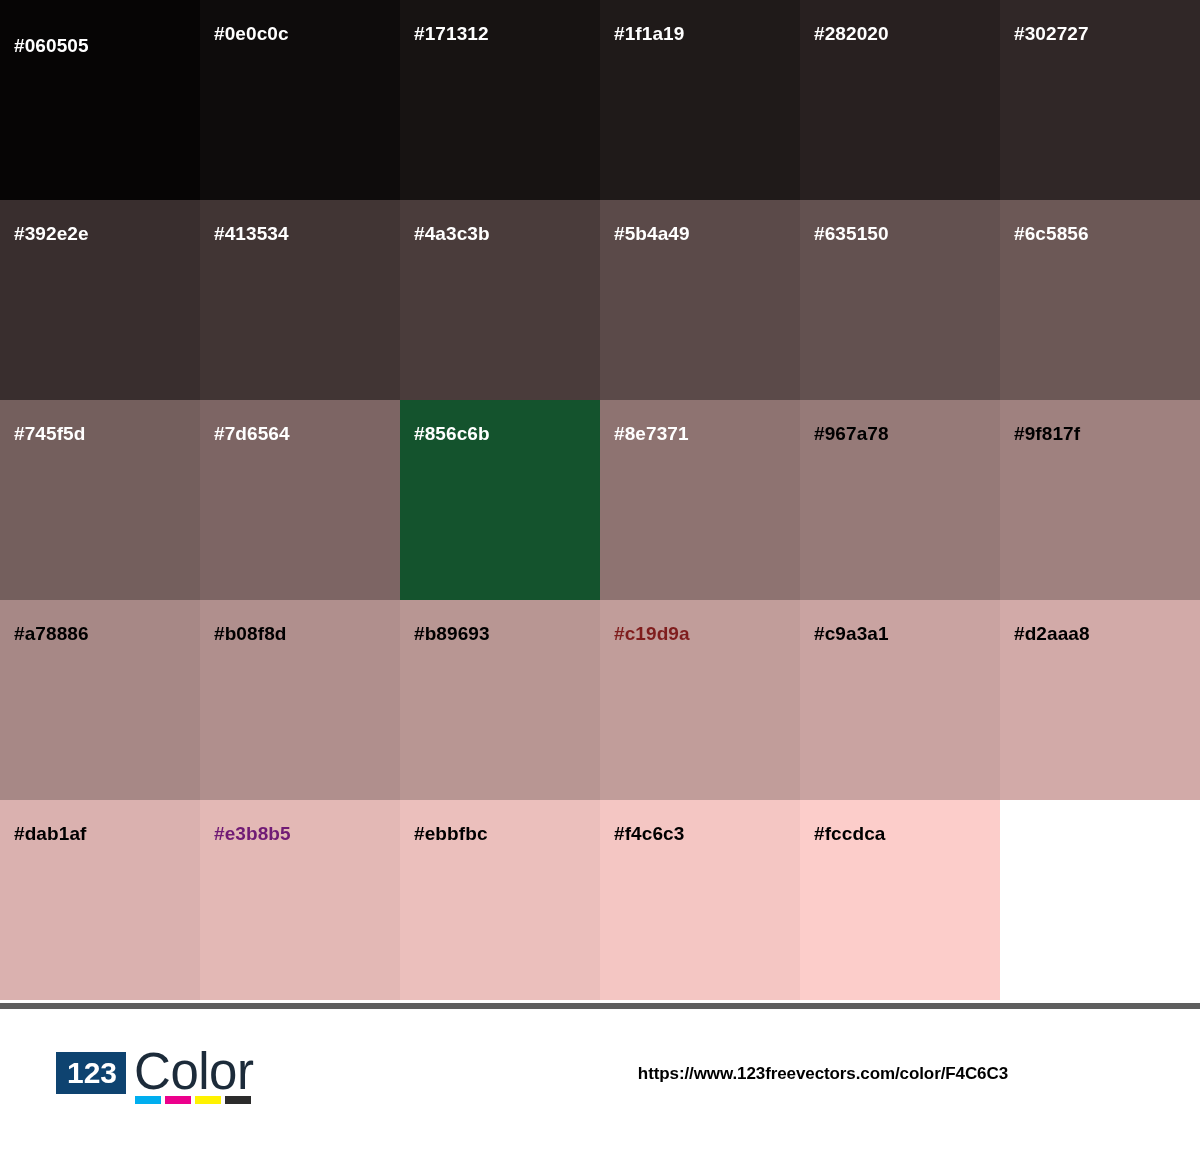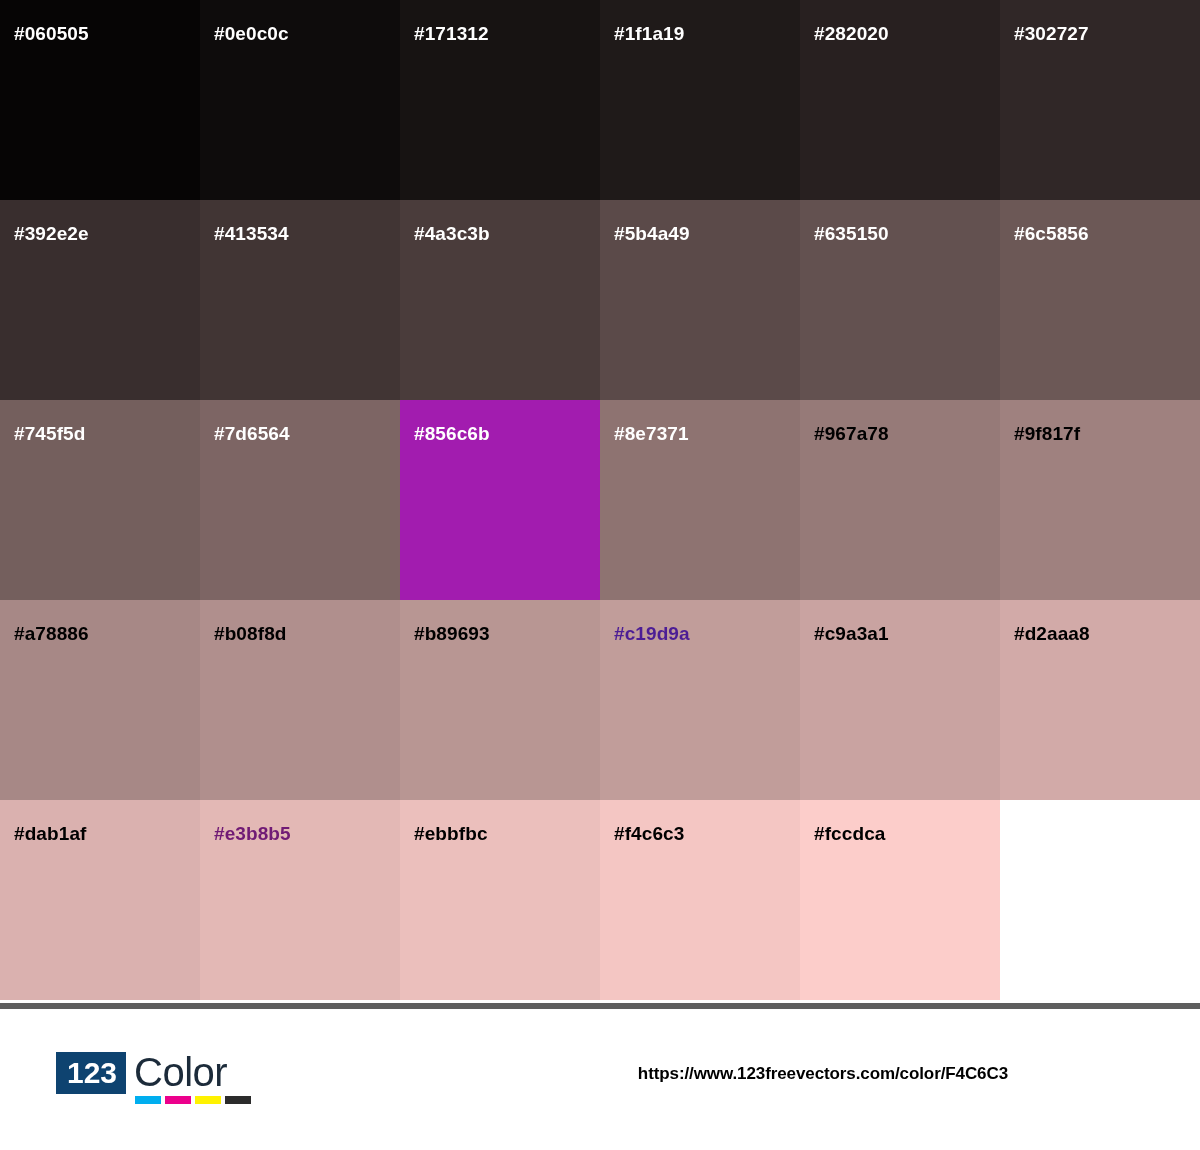--- a/index.html
+++ b/index.html
@@ -126,21 +126,21 @@
     margin-left: 8px;
     width: 112px;
     height: 58px;
   }
 
   .logo-color-text {
     position: absolute;
     left: 0;
     top: -2px;
     font-family: "Liberation Sans", sans-serif;
-    font-size: 40px;
+    font-size: 51px;
     font-weight: normal;
     line-height: 44px;
     color: #1c2b3a;
     letter-spacing: -0.5px;
   }
 
   .cmyk-bars {
     position: absolute;
     left: 1px;
     top: 44px;
@@ -166,21 +166,21 @@
     letter-spacing: -0.1px;
   }
 </style>
 </head>
 <body>
 
 <div id="page">
 
   <div id="swatch-grid">
       <div class="swatch light-text" style="background-color: rgb(6, 5, 5);">
-        <span class="swatch-label" style="color: rgb(255, 255, 255);">#060505</span>
+        <span class="swatch-label" style="color: rgb(255, 255, 255); margin-top: 12px;">#060505</span>
       </div>
       <div class="swatch light-text" style="background-color: rgb(14, 12, 12);">
         <span class="swatch-label" style="color: rgb(255, 255, 255);">#0e0c0c</span>
       </div>
       <div class="swatch light-text" style="background-color: rgb(23, 19, 18);">
         <span class="swatch-label" style="color: rgb(255, 255, 255);">#171312</span>
       </div>
       <div class="swatch light-text" style="background-color: rgb(31, 26, 25);">
         <span class="swatch-label" style="color: rgb(255, 255, 255);">#1f1a19</span>
       </div>
@@ -207,21 +207,21 @@
       </div>
       <div class="swatch light-text" style="background-color: rgb(108, 88, 86);">
         <span class="swatch-label" style="color: rgb(255, 255, 255);">#6c5856</span>
       </div>
       <div class="swatch light-text" style="background-color: rgb(116, 95, 93);">
         <span class="swatch-label" style="color: rgb(255, 255, 255);">#745f5d</span>
       </div>
       <div class="swatch light-text" style="background-color: rgb(125, 101, 100);">
         <span class="swatch-label" style="color: rgb(255, 255, 255);">#7d6564</span>
       </div>
-      <div class="swatch light-text" style="background-color: #a21caf;">
+      <div class="swatch light-text" style="background-color: #14532d;">
         <span class="swatch-label" style="color: rgb(255, 255, 255);">#856c6b</span>
       </div>
       <div class="swatch light-text" style="background-color: rgb(142, 115, 113);">
         <span class="swatch-label" style="color: rgb(255, 255, 255);">#8e7371</span>
       </div>
       <div class="swatch dark-text" style="background-color: rgb(150, 122, 120);">
         <span class="swatch-label" style="color: rgb(0, 0, 0);">#967a78</span>
       </div>
       <div class="swatch dark-text" style="background-color: rgb(159, 129, 127);">
         <span class="swatch-label" style="color: rgb(0, 0, 0);">#9f817f</span>
@@ -229,21 +229,21 @@
       <div class="swatch dark-text" style="background-color: rgb(167, 136, 134);">
         <span class="swatch-label" style="color: rgb(0, 0, 0);">#a78886</span>
       </div>
       <div class="swatch dark-text" style="background-color: rgb(176, 143, 141);">
         <span class="swatch-label" style="color: rgb(0, 0, 0);">#b08f8d</span>
       </div>
       <div class="swatch dark-text" style="background-color: rgb(184, 150, 147);">
         <span class="swatch-label" style="color: rgb(0, 0, 0);">#b89693</span>
       </div>
       <div class="swatch dark-text" style="background-color: rgb(193, 157, 154);">
-        <span class="swatch-label" style="color: #4c1d95;">#c19d9a</span>
+        <span class="swatch-label" style="color: #7f1d1d;">#c19d9a</span>
       </div>
       <div class="swatch dark-text" style="background-color: rgb(201, 163, 161);">
         <span class="swatch-label" style="color: rgb(0, 0, 0);">#c9a3a1</span>
       </div>
       <div class="swatch dark-text" style="background-color: rgb(210, 170, 168);">
         <span class="swatch-label" style="color: rgb(0, 0, 0);">#d2aaa8</span>
       </div>
       <div class="swatch dark-text" style="background-color: rgb(218, 177, 175);">
         <span class="swatch-label" style="color: rgb(0, 0, 0);">#dab1af</span>
       </div>

